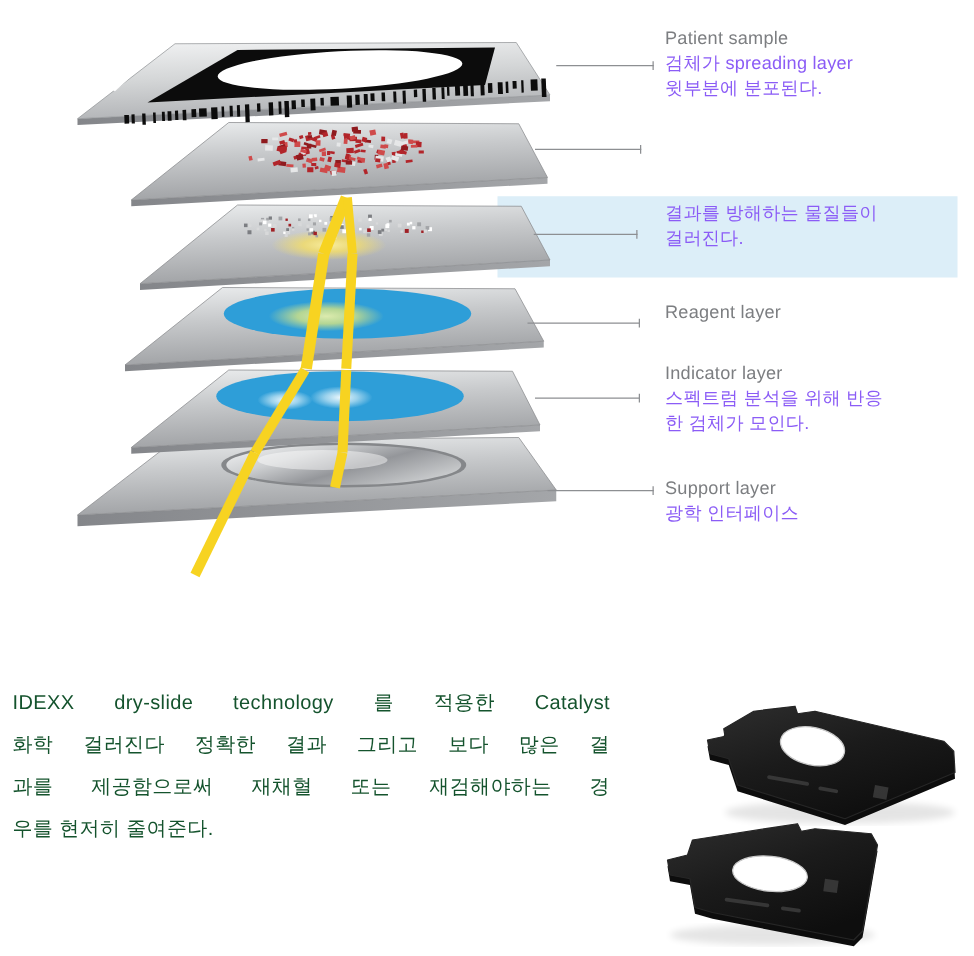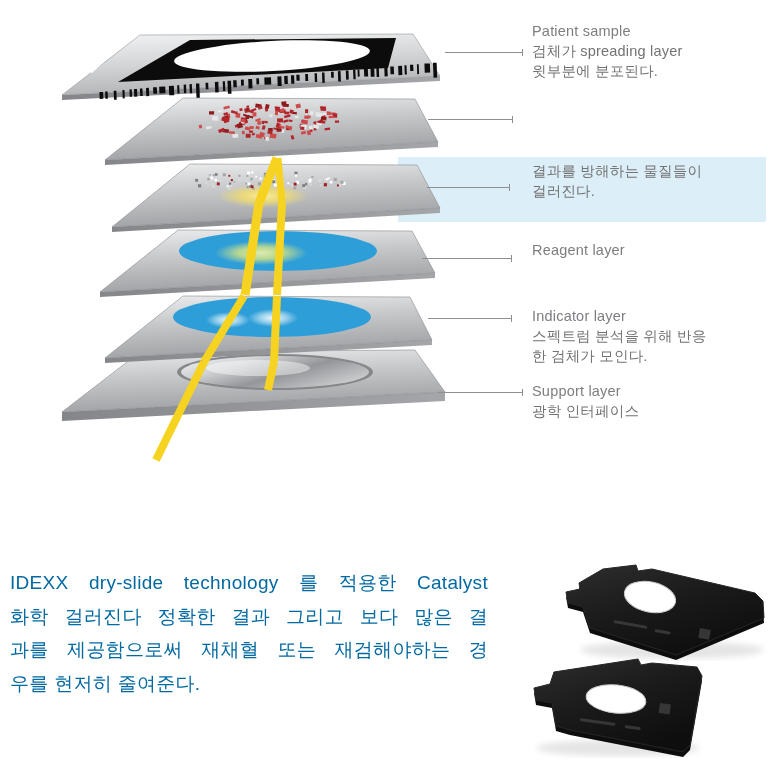--- a/index.html
+++ b/index.html
@@ -7,22 +7,22 @@
   .page {
     position:relative; width:779px; height:765px; background:#fff;
     font-family:"Liberation Sans", sans-serif; overflow:hidden;
   }
   .highlight-band { position:absolute; left:398px; top:157px; width:368px; height:65px; background:#dceef8; }
   .diagram-svg { position:absolute; left:0; top:0; }
   .connector { position:absolute; height:1px; background:#8d8f92; }
   .connector::after { content:""; position:absolute; right:0; top:-3px; width:1px; height:7px; background:#8d8f92; }
   .layer-label { position:absolute; left:532px; font-size:14.5px; line-height:20px; letter-spacing:0.2px; }
   .layer-title { color:#7c7e81; }
-  .layer-desc  { color:#737373; }
-  .para { position:absolute; left:10px; top:566px; width:478px; font-size:19px; line-height:33.5px; color:#0369a1; letter-spacing:0.3px; }
+  .layer-desc  { color:#8b5cf6; }
+  .para { position:absolute; left:10px; top:546px; width:478px; font-size:16px; line-height:33.5px; color:#14532d; letter-spacing:0.3px; }
   .pline { text-align:justify; text-align-last:justify; white-space:normal; }
   .pline-last { text-align:right; text-align-last:left; }
   .cartridges-svg { position:absolute; left:500px; top:548px; }
 </style>
 </head>
 <body>
 
 <div class="page">
 
   <div class="highlight-band"></div>
@@ -395,21 +395,21 @@
     <div class="layer-desc">검체가 spreading layer</div>
     <div class="layer-desc">윗부분에 분포된다.</div>
   </div>
   <div class="layer-label" style="top:161px">
     <div class="layer-desc">결과를 방해하는 물질들이</div>
     <div class="layer-desc">걸러진다.</div>
   </div>
   <div class="layer-label" style="top:240px">
     <div class="layer-title">Reagent layer</div>
   </div>
-  <div class="layer-label" style="top:306px">
+  <div class="layer-label" style="top:289px">
     <div class="layer-title">Indicator layer</div>
     <div class="layer-desc">스펙트럼 분석을 위해 반응</div>
     <div class="layer-desc">한 검체가 모인다.</div>
   </div>
   <div class="layer-label" style="top:381px">
     <div class="layer-title">Support layer</div>
     <div class="layer-desc">광학 인터페이스</div>
   </div>
 
   <div class="para">

